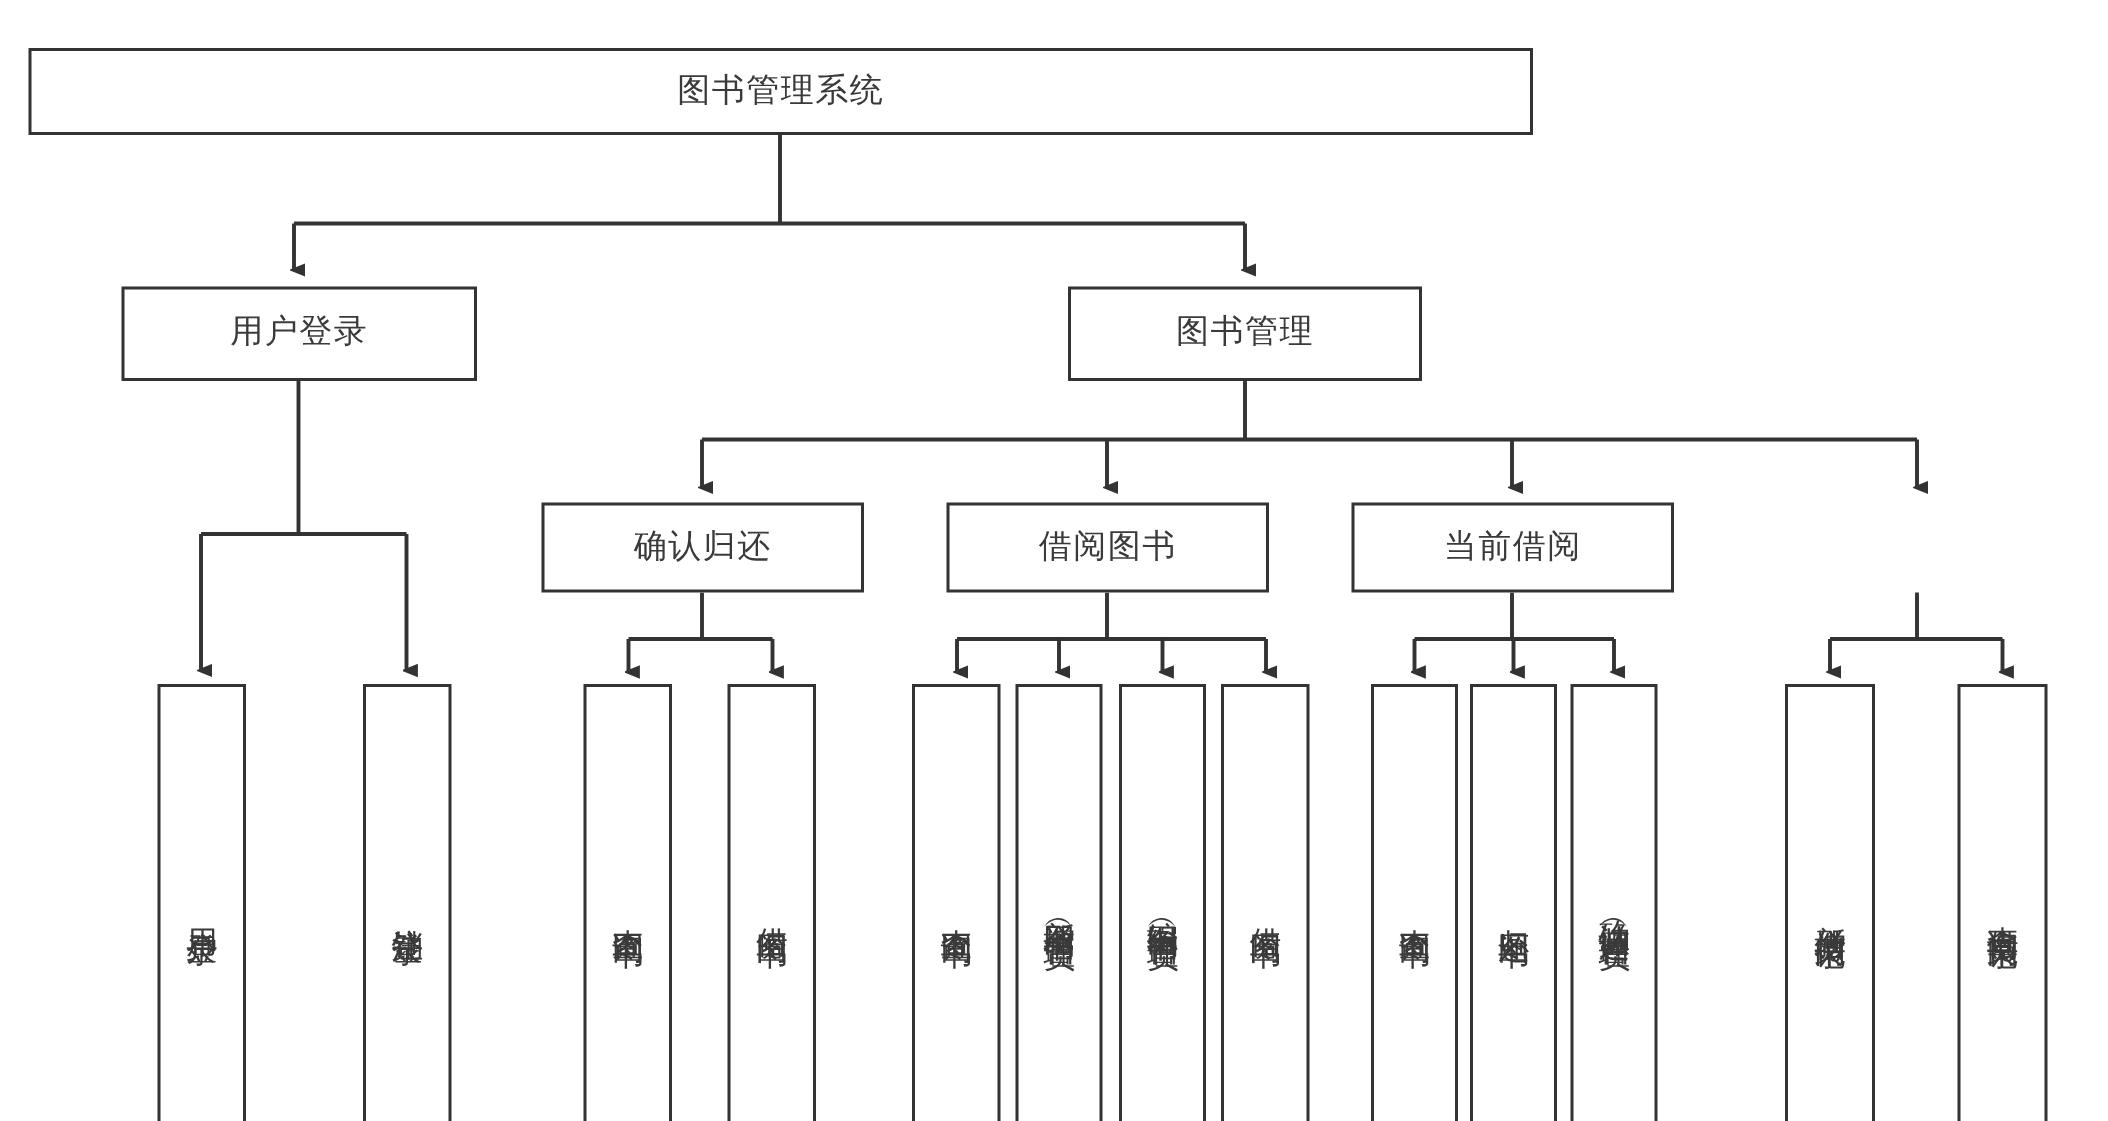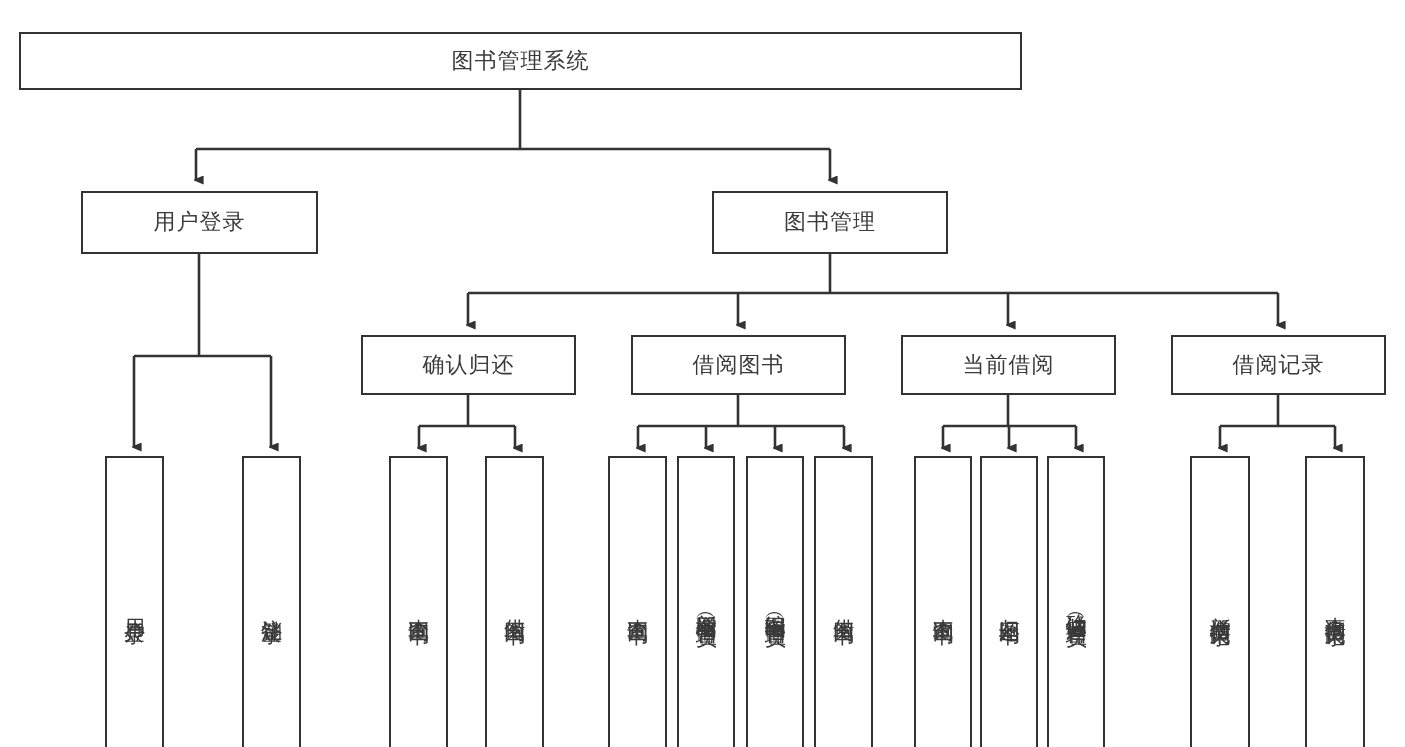--- a/index.html
+++ b/index.html
@@ -83,23 +83,20 @@
 
   <div class="node horiz" style="left:361px;top:315px;width:215px;height:60px;">
     <span class="lbl">确认归还</span>
   </div>
   <div class="node horiz" style="left:631px;top:315px;width:215px;height:60px;">
     <span class="lbl">借阅图书</span>
   </div>
   <div class="node horiz" style="left:901px;top:315px;width:215px;height:60px;">
     <span class="lbl">当前借阅</span>
   </div>
-  <div class="node horiz" style="left:1171px;top:315px;width:215px;height:60px;">
-    <span class="lbl">借阅记录</span>
-  </div>
 
   <div class="node vert" style="left:105px;top:436px;width:59px;height:299px;">
     <span class="lbl">用户登录</span>
   </div>
   <div class="node vert" style="left:242px;top:436px;width:59px;height:299px;">
     <span class="lbl">注销登录</span>
   </div>
 
   <div class="node vert" style="left:389px;top:436px;width:59px;height:299px;">
     <span class="lbl">查询图书</span>

